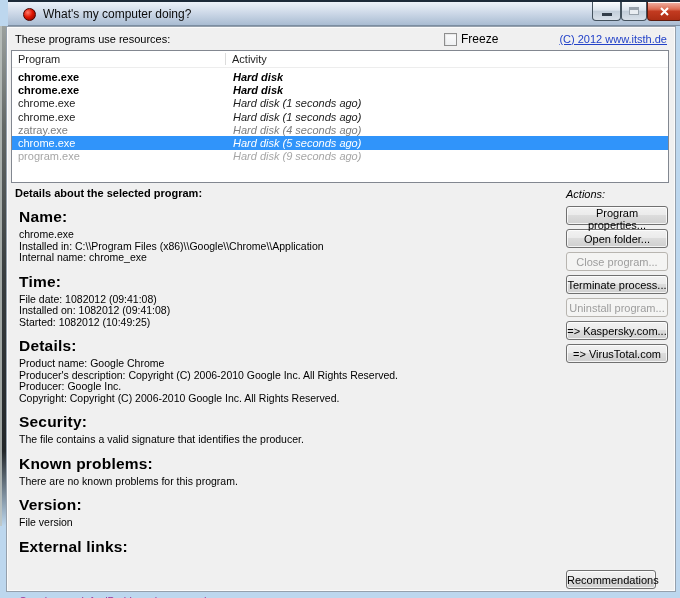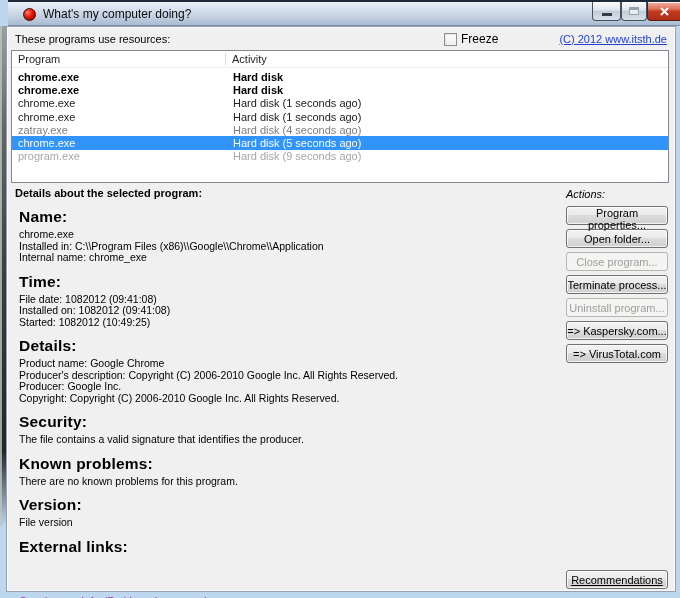--- a/index.html
+++ b/index.html
@@ -69,21 +69,21 @@
   }
   .thead{ position:relative; height:17px; border-bottom:1px solid #ededed; }
   .th{ position:absolute; top:2px; font-size:11px; color:#1f1f1f; }
   .th-program{ left:6px; }
   .th-activity{ left:220px; }
   .th-sep{ position:absolute; left:213px; top:2px; bottom:2px; width:1px; background:#dcdcdc; }
   .tbody{ padding-top:2px; }
   .trow{ display:flex; height:13.3px; align-items:center; font-size:11px; }
   .cell{ white-space:nowrap; overflow:hidden; }
   .cell.prog{ width:214px; padding-left:6px; flex:none; }
-  .cell.act{ padding-left:7px; }
+  .cell.act{ padding-left:7px;font-style:italic; }
   .trow.fresh{ font-weight:bold; color:#000; }
   .trow.normal{ color:#212121; }
   .trow.aging{ color:#7d7d7d; }
   .trow.old{ color:#a6a6a6; }
   .trow.selected{ background:#3094fa; color:#fff; }
 
   
   .details{ position:absolute; left:8px; top:160px; width:534px; }
   .details-heading{ font-size:11px; font-weight:bold; color:#000; }
   .sec-title{ font-size:15.5px; font-weight:bold; color:#000; margin:9px 0 3px 4px; letter-spacing:.2px; }
@@ -94,21 +94,21 @@
   .actions{ position:absolute; left:556px; top:161px; width:108px; }
   .actions-label{ font-size:11px; color:#000; margin:0 0 6px 3px;font-style:italic; }
   .btn{
     font-family:"Liberation Sans", sans-serif; font-size:11px; color:#000;
     border:1px solid #707070; border-radius:3px;
     background:linear-gradient(180deg,#f2f2f2 0%,#ebebeb 45%,#dcdcdc 50%,#cfcfcf 100%);
     box-shadow:inset 0 0 0 1px rgba(255,255,255,.75); cursor:pointer;
   }
   .act-btn{ display:block; width:102px; height:19px; margin:0 0 4px 3px; }
   .btn.disabled{ color:#9d9d9d; border-color:#b8b5b0; background:#f4f4f3; box-shadow:none; }
-  .recommendations{ position:absolute; left:559px; top:543px; width:102px; height:19px;text-decoration:underline; }
+  .recommendations{ position:absolute; left:559px; top:543px; width:90px; height:19px; }
 </style>
 </head>
 <body>
 
 <div>
   <div class="titlebar">
     <span class="app-icon"></span>
     <span class="title">What's my computer doing?</span>
     <div class="win-controls">
       <div class="wbtn min">

